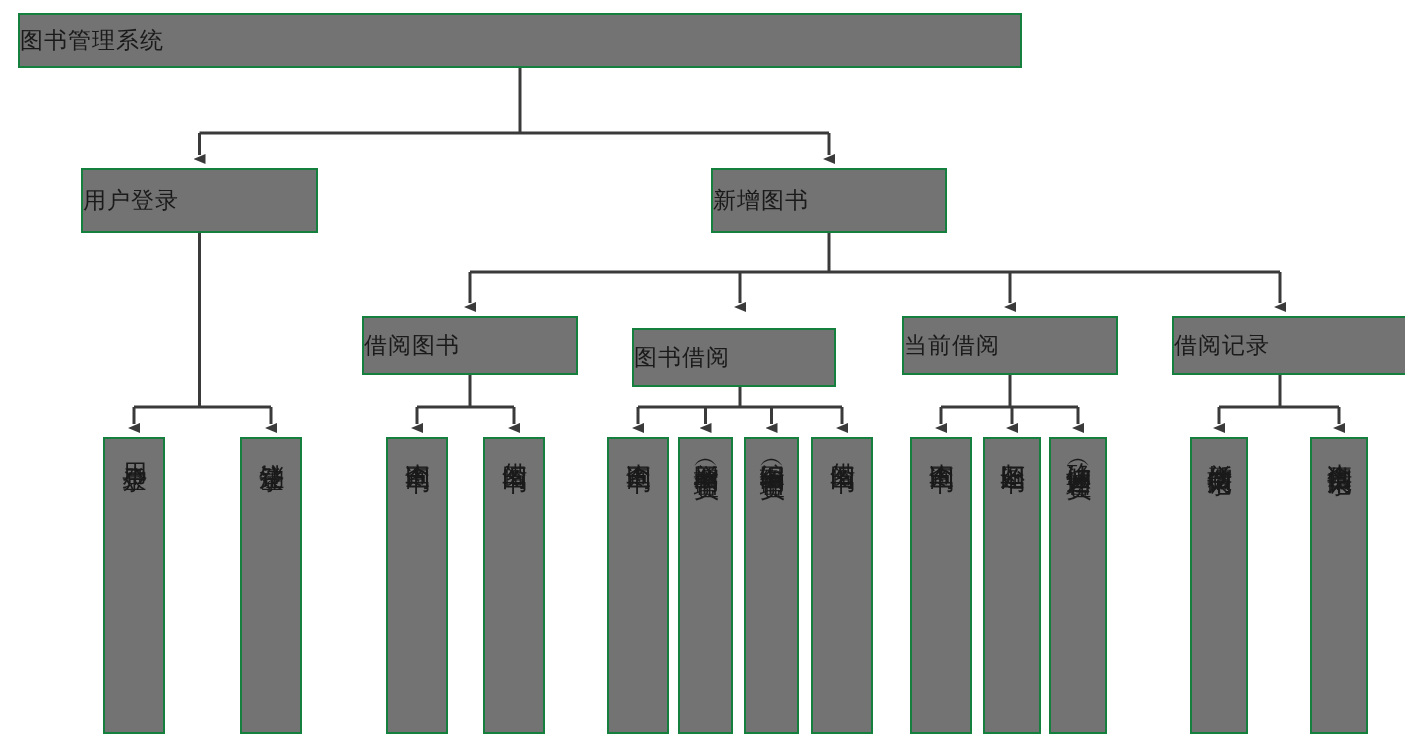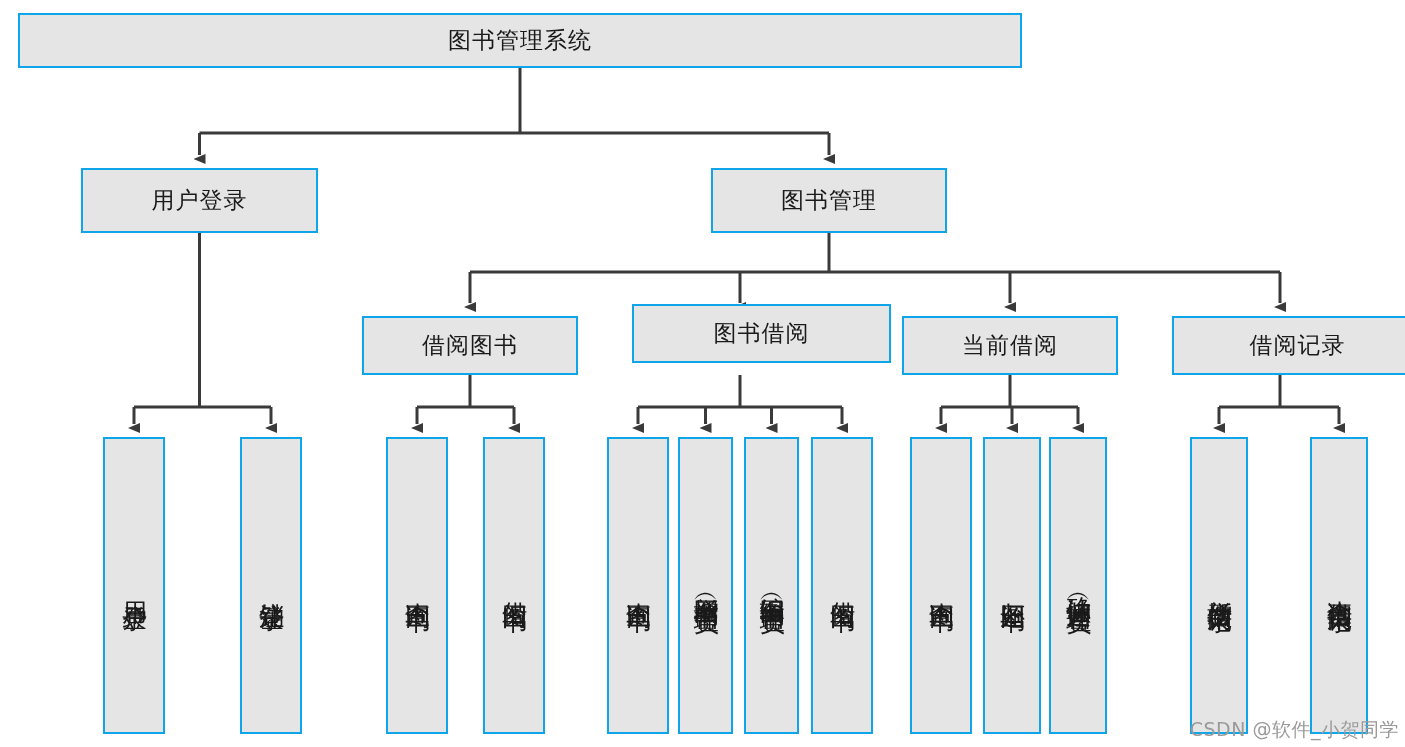--- a/index.html
+++ b/index.html
@@ -21,25 +21,25 @@
     position: absolute;
     left: 0;
     top: 0;
     width: 1405px;
     height: 747px;
     pointer-events: none;
   }
   .node {
     position: absolute;
     box-sizing: border-box;
-    border: 2px solid #0ea5e9;
-    background: #e5e5e5;
+    border: 2px solid #15803d;
+    background: #737373;
     display: flex;
     align-items: center;
-    justify-content: center;
+    justify-content: flex-start;
     color: #1a1a1a;
   }
   .node.horiz {
     font-size: 23px;
     letter-spacing: 1px;
   }
   .node.vert {
     writing-mode: vertical-rl;
     text-orientation: upright;
     font-size: 25px;
@@ -113,26 +113,26 @@
   </svg>
 
   <div id="nodes-layer">
       <div class="node horiz" style="left: 18px; top: 13px; width: 1004px; height: 55px;">
         <span class="htext">图书管理系统</span>
       </div>
       <div class="node horiz" style="left: 81px; top: 168px; width: 237px; height: 65px;">
         <span class="htext">用户登录</span>
       </div>
       <div class="node horiz" style="left: 711px; top: 168px; width: 236px; height: 65px;">
-        <span class="htext">图书管理</span>
+        <span class="htext">新增图书</span>
       </div>
       <div class="node horiz" style="left: 362px; top: 316px; width: 216px; height: 59px;">
         <span class="htext">借阅图书</span>
       </div>
-      <div class="node horiz" style="left: 632px; top: 304px; width: 259px; height: 59px;">
+      <div class="node horiz" style="left: 632px; top: 328px; width: 204px; height: 59px;">
         <span class="htext">图书借阅</span>
       </div>
       <div class="node horiz" style="left: 902px; top: 316px; width: 216px; height: 59px; font-family: Liberation Mono, monospace;">
         <span class="htext">当前借阅</span>
       </div>
       <div class="node horiz" style="left: 1172px; top: 316px; width: 251px; height: 59px;">
         <span class="htext">借阅记录</span>
       </div>
       <div class="node vert" style="left: 103px; top: 437px; width: 62px; height: 297px;">
         <span class="vtext">用户登录</span>
@@ -168,14 +168,13 @@
         <span class="vtext">确认归还（管理员）</span>
       </div>
       <div class="node vert" style="left: 1190px; top: 437px; width: 58px; height: 297px;">
         <span class="vtext">新增借阅记录</span>
       </div>
       <div class="node vert" style="left: 1310px; top: 437px; width: 58px; height: 297px;">
         <span class="vtext">查询借阅记录</span>
       </div>
     </div>
 
-  <div class="watermark">CSDN @软件_小贺同学</div>
 </div>
 
 </body></html>

